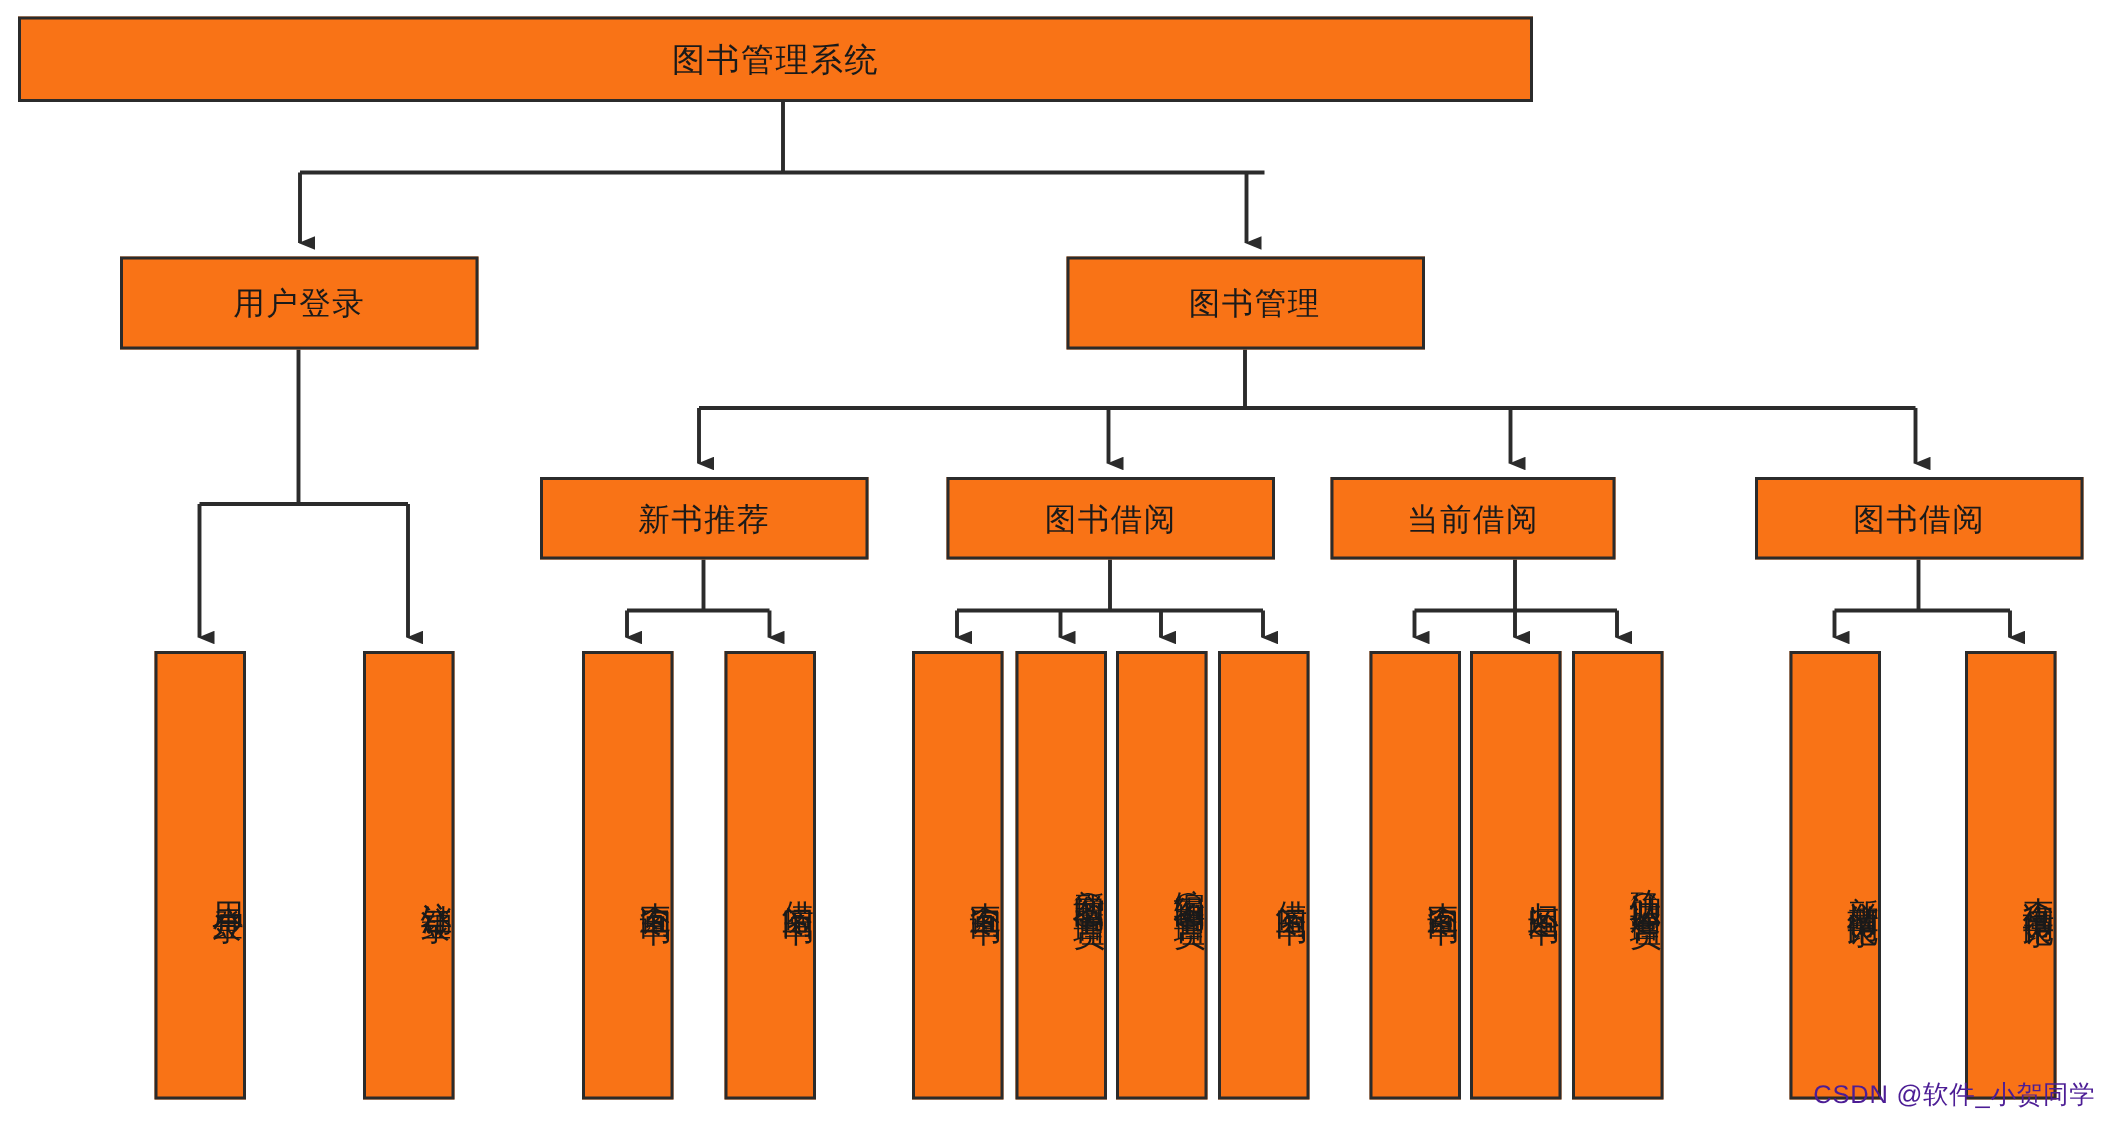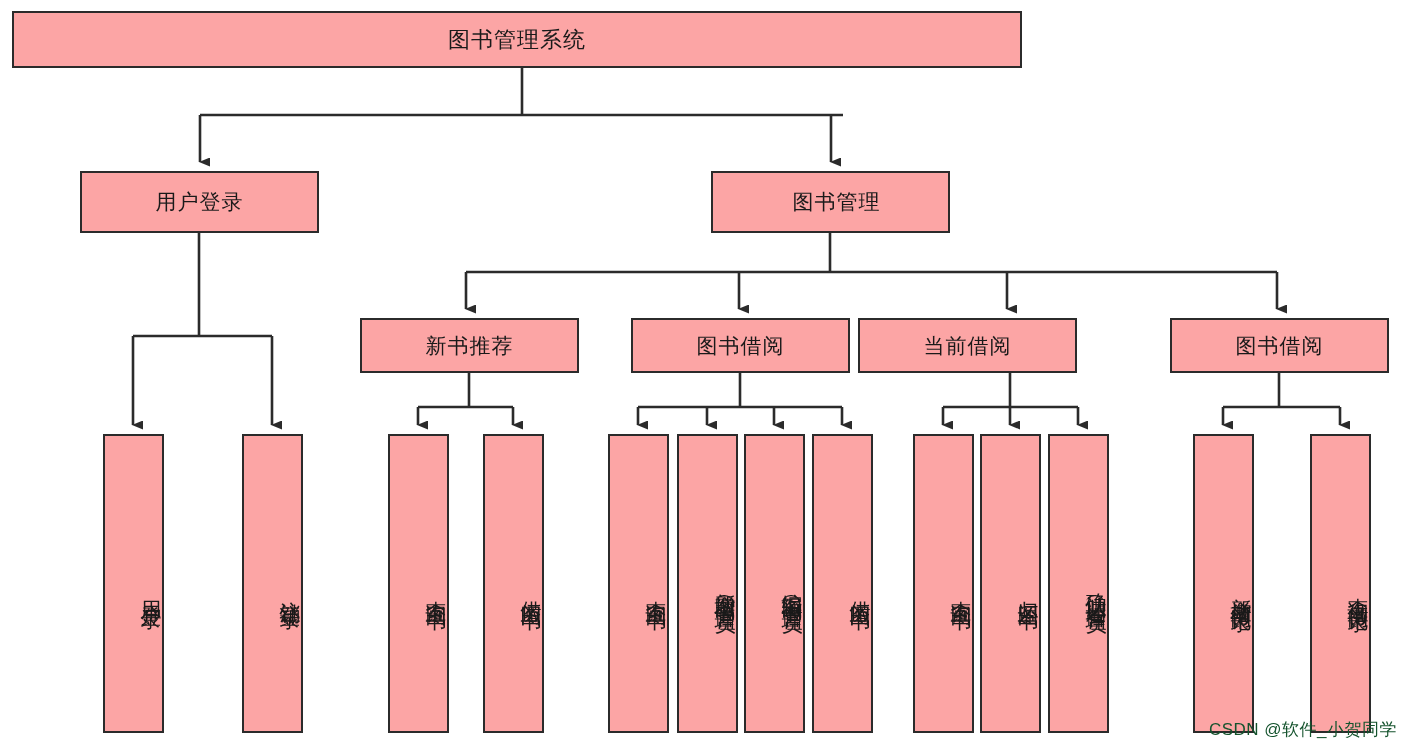--- a/index.html
+++ b/index.html
@@ -1,29 +1,29 @@
 <!DOCTYPE html>
 <html><head>
 <meta charset="utf-8">
 <style>
   html,body{margin:0;padding:0;background:#ffffff;}
   body{width:1405px;height:747px;overflow:hidden;
        font-family:"Liberation Sans","DejaVu Sans",sans-serif;}
   #stage{position:relative;width:1405px;height:747px;background:#fff;}
   svg#wires{position:absolute;left:0;top:0;width:1405px;height:747px;}
-  .node{position:absolute;box-sizing:border-box;background:#fca5a5;
+  .node{position:absolute;box-sizing:border-box;background:#f97316;
         border:2px solid #2b2b2b;display:flex;align-items:center;
         justify-content:center;color:#1a1a1a;}
   .node.h{font-size:21px;letter-spacing:1px;}
   .node.v{writing-mode:vertical-rl;text-orientation:upright;
           font-size:21px;letter-spacing:3px;line-height:1;padding-top:12px;
           align-items:flex-start;justify-content:center;}
   .node.root{font-size:22px;}
   .watermark{position:absolute;right:8px;bottom:6px;font-size:17px;
-             color:#14532d;letter-spacing:.5px;white-space:nowrap;}
+             color:#4c1d95;letter-spacing:.5px;white-space:nowrap;}
 </style>
 </head>
 <body>
 
 <div id="stage">
 
   <svg id="wires" viewBox="0 0 1405 747" xmlns="http://www.w3.org/2000/svg">
     <defs>
       <marker id="arw" markerWidth="9" markerHeight="11" refX="4.5" refY="10" orient="auto" markerUnits="userSpaceOnUse">
         <path d="M0,0 L9,0 L4.5,11 Z" fill="#2b2b2b"></path>
@@ -83,21 +83,21 @@
   <div class="node h" style="left:711px;top:171px;width:239px;height:62px;padding-left:12px;">
     <span>图书管理</span>
   </div>
 
   <div class="node h" style="left:631px;top:318px;width:219px;height:55px;">
     <span>图书借阅</span>
   </div>
   <div class="node h" style="left:360px;top:318px;width:219px;height:55px;">
     <span>新书推荐</span>
   </div>
-  <div class="node h" style="left:858px;top:318px;width:219px;height:55px;font-family:Liberation Serif, serif;">
+  <div class="node h" style="left:887px;top:318px;width:190px;height:55px;font-family:Liberation Serif, serif;">
     <span>当前借阅</span>
   </div>
   <div class="node h" style="left:1170px;top:318px;width:219px;height:55px;">
     <span>图书借阅</span>
   </div>
 
   <div class="node v" style="left:103px;top:434px;width:61px;height:299px;">
     <span>用户登录</span>
   </div>
   <div class="node v" style="left:242px;top:434px;width:61px;height:299px;">

